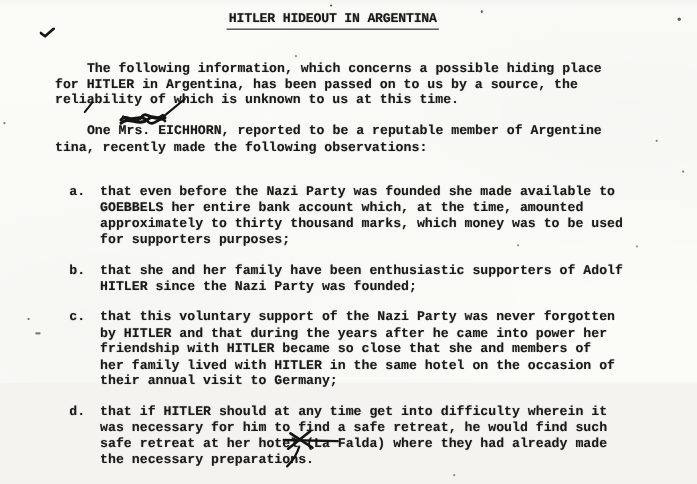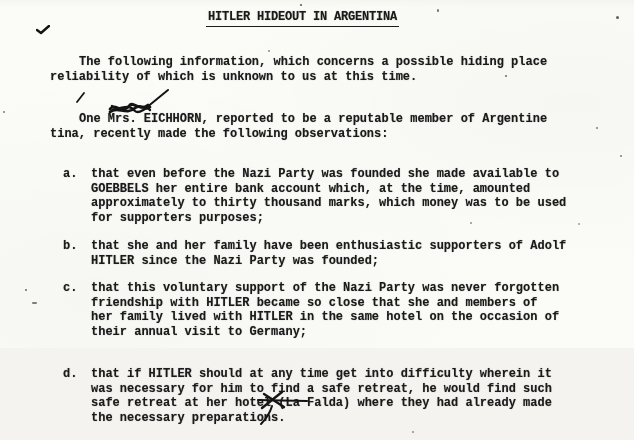--- a/index.html
+++ b/index.html
@@ -38,20 +38,21 @@
 </style>
 </head>
 <body>
 
 <div class="page">
 
   <div class="title">HITLER HIDEOUT IN ARGENTINA</div>
 
   <div class="para" style="top:55px">
     <div class="line first">The following information, which concerns a possible hiding place</div>
+    <div class="line">for HITLER in Argentina, has been passed on to us by a source, the</div>
     <div class="line">reliability of which is unknown to us at this time.</div>
   </div>
 
   <div class="para" style="top:112px">
     <div class="line first">One Mrs. EICHHORN, reported to be a reputable member of Argentine</div>
     <div class="line">tina, recently made the following observations:</div>
   </div>
 
   <div class="item" style="top:167px">
     <div class="marker line">a.</div>
@@ -68,20 +69,21 @@
     <div>
       <div class="line">that she and her family have been enthusiastic supporters of Adolf</div>
       <div class="line">HITLER since the Nazi Party was founded;</div>
     </div>
   </div>
 
   <div class="item" style="top:281px">
     <div class="marker line">c.</div>
     <div>
       <div class="line">that this voluntary support of the Nazi Party was never forgotten</div>
+      <div class="line">by HITLER and that during the years after he came into power her</div>
       <div class="line">friendship with HITLER became so close that she and members of</div>
       <div class="line">her family lived with HITLER in the same hotel on the occasion of</div>
       <div class="line">their annual visit to Germany;</div>
     </div>
   </div>
 
   <div class="item" style="top:367px">
     <div class="marker line">d.</div>
     <div>
       <div class="line">that if HITLER should at any time get into difficulty wherein it</div>

